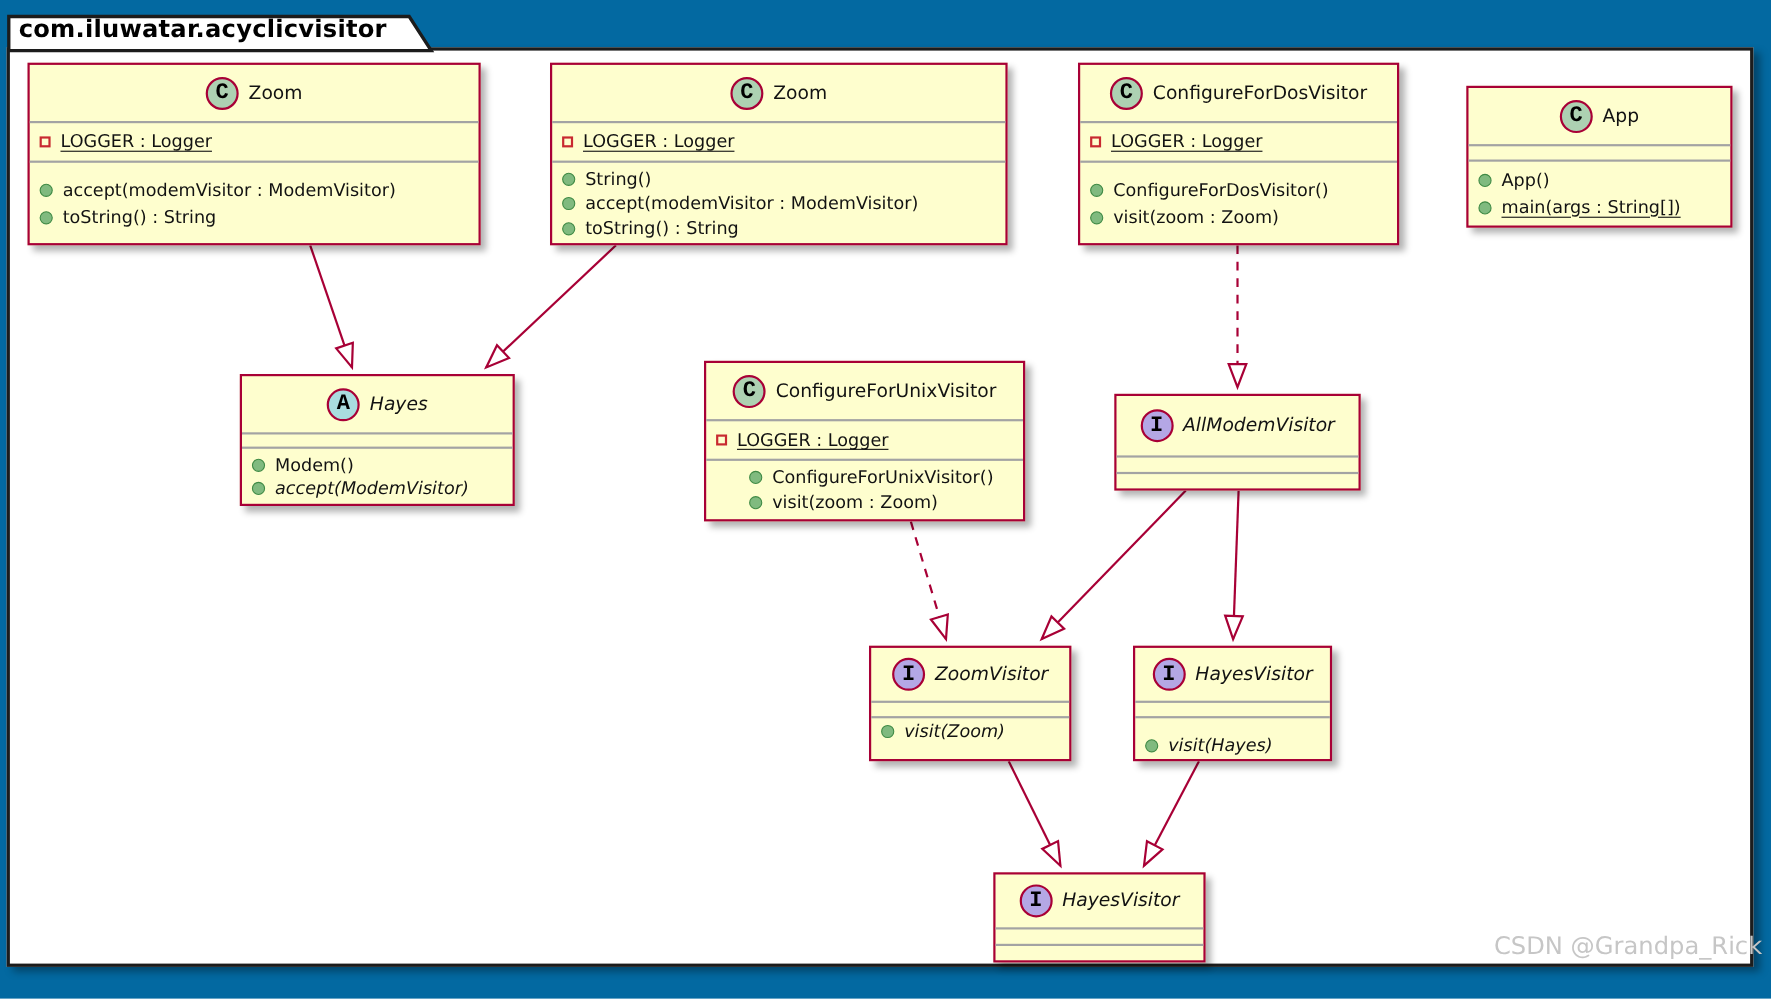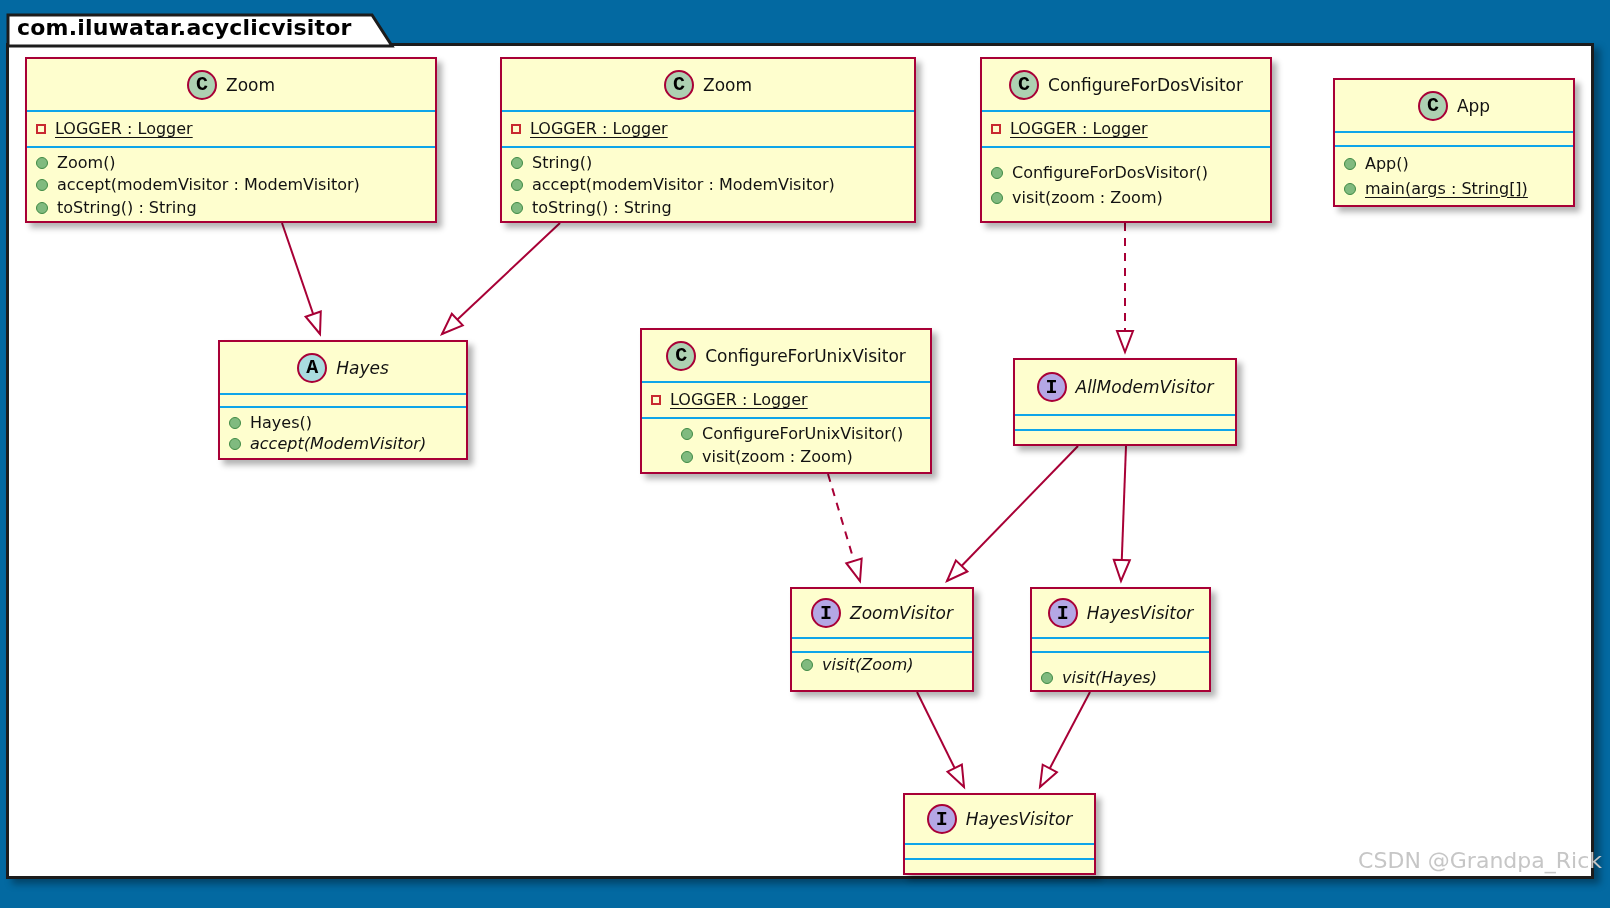--- a/index.html
+++ b/index.html
@@ -24,21 +24,21 @@
   .edge.dashed { stroke-dasharray:8,7; }
   
   .uml-box {
     position:absolute; z-index:3; background:#FEFECE; border:2px solid #A80036;
     box-shadow:5px 5px 6px rgba(0,0,0,0.30); box-sizing:border-box;
   }
   .trow {
     display:flex; align-items:center; justify-content:center; gap:9px;
     box-sizing:border-box; padding:0 8px; overflow:hidden;
   }
-  .crow { border-top:2px solid #0ea5e9; box-sizing:border-box; }
+  .crow { border-top:2px solid #a3a3a3; box-sizing:border-box; }
   .mem-row { padding:4px 9px; display:flex; flex-direction:column; justify-content:center; }
   .member { display:flex; align-items:center; gap:9px; white-space:nowrap; height:25px; }
   .mtext { font-size:16px; color:#121212; line-height:1.25; }
   .cls-name { font-size:17px; color:#121212; }
   .it { font-style:italic; }
   .st { text-decoration:underline; text-underline-offset:3px; }
   .circ {
     width:30px; height:30px; border-radius:50%; border:2px solid #A80036;
     display:flex; align-items:center; justify-content:center;
     font-family:"Liberation Mono", monospace; font-weight:bold; font-size:20px;
@@ -95,24 +95,20 @@
     </div>
     <div class="crow mem-row" style="height:36px;">
       <div class="member">
         <span class="sq"></span>
         <span class="mtext st">LOGGER : Logger</span>
       </div>
     </div>
     <div class="crow mem-row" style="height:77px;">
       <div class="member">
         <span class="dot"></span>
-        <span class="mtext">Zoom()</span>
-      </div>
-      <div class="member">
-        <span class="dot"></span>
         <span class="mtext">accept(modemVisitor : ModemVisitor)</span>
       </div>
       <div class="member">
         <span class="dot"></span>
         <span class="mtext">toString() : String</span>
       </div>
     </div>
   </div>
 
   <div class="uml-box" style="left:500px;top:57px;width:416px;height:166px;">
@@ -185,21 +181,21 @@
 
   <div class="uml-box" style="left:218px;top:340px;width:250px;height:120px;">
     <div class="trow" style="height:51px;">
       <span class="circ k-abstract">A</span>
       <span class="cls-name it">Hayes</span>
     </div>
     <div class="crow" style="height:13px;"></div>
     <div class="crow mem-row" style="height:52px;">
       <div class="member">
         <span class="dot"></span>
-        <span class="mtext">Hayes()</span>
+        <span class="mtext">Modem()</span>
       </div>
       <div class="member">
         <span class="dot"></span>
         <span class="mtext it">accept(ModemVisitor)</span>
       </div>
     </div>
   </div>
 
   <div class="uml-box" style="left:640px;top:328px;width:292px;height:146px;">
     <div class="trow" style="height:51px;">

